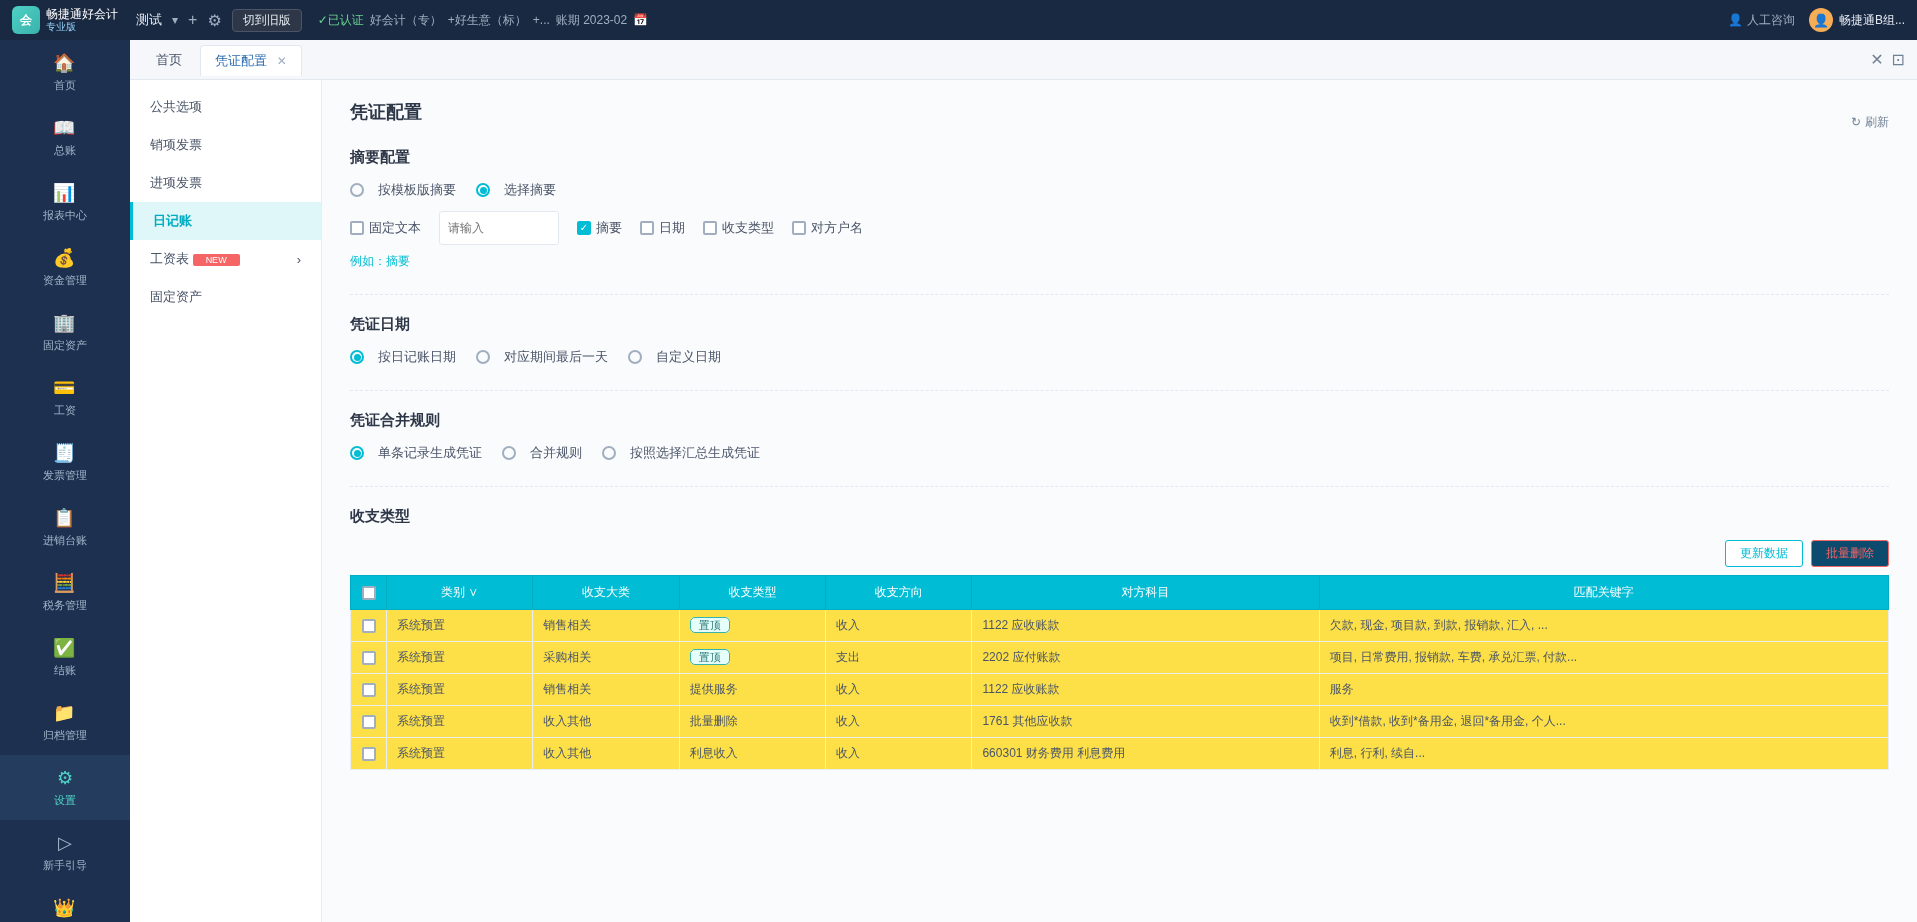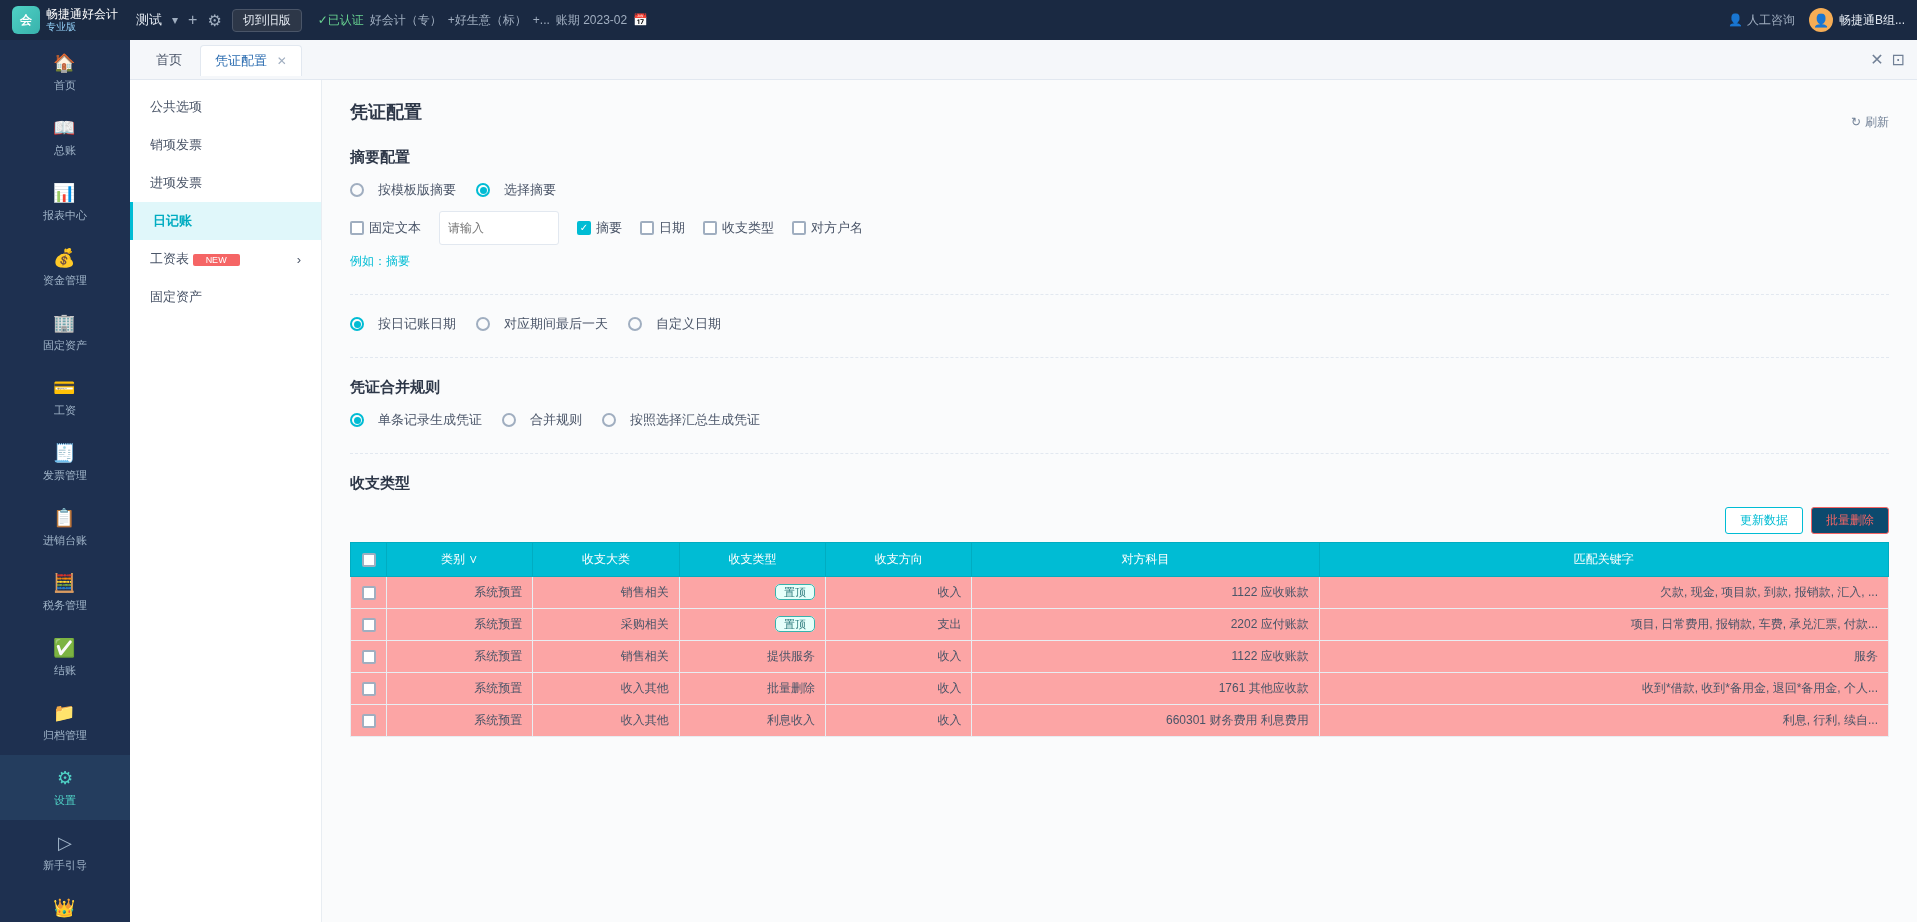--- a/index.html
+++ b/index.html
@@ -91,21 +91,21 @@
     
 
     
     .table-header-actions { display: flex; justify-content: flex-end; gap: 8px; margin-bottom: 8px; }
     .action-btn { padding: 4px 14px; border-radius: 3px; font-size: 12px; cursor: pointer; }
     .action-btn.outline { background: white; border: 1px solid #00bcd4; color: #00bcd4; }
     .action-btn.danger { background: #0c4a6e; border: 1px solid #f56565; color: #f56565; }
 
     .data-table { width: 100%; border-collapse: collapse; }
     .data-table th { background: #00bcd4; color: white; padding: 8px 10px; font-size: 12px; font-weight: normal; text-align: center; border: 1px solid #00acc1; }
-    .data-table td { padding: 7px 10px; font-size: 12px; color: #4a5568; text-align: right; border: 1px solid #e8edf2; background: #fca5a5; }
+    .data-table td { padding: 7px 10px; font-size: 12px; color: #4a5568; text-align: left; border: 1px solid #e8edf2; background: #fde047; }
     .th-check { width: 36px; }
     .green-tag { background: #e6fffa; border: 1px solid #38b2ac; color: #2c7a7b; padding: 1px 8px; border-radius: 5px; font-size: 11px; }
   </style>
 </head>
 <body>
 
 <div class="top-bar">
   <div class="top-bar-logo">
     <div class="logo-icon">会</div>
     <div class="logo-text">
@@ -291,20 +291,21 @@
           </div>
 
           <div class="example-text">
             <span>例如：摘要</span>
           </div>
         </div>
 
         <hr class="section-divider">
 
         <div class="section">
+          <div class="section-title">凭证日期</div>
           <div class="radio-group">
             <div class="radio-item">
               <div class="radio-circle checked"></div>
               <span>按日记账日期</span>
             </div>
             <div class="radio-item">
               <div class="radio-circle"></div>
               <span>对应期间最后一天</span>
             </div>
             <div class="radio-item">

